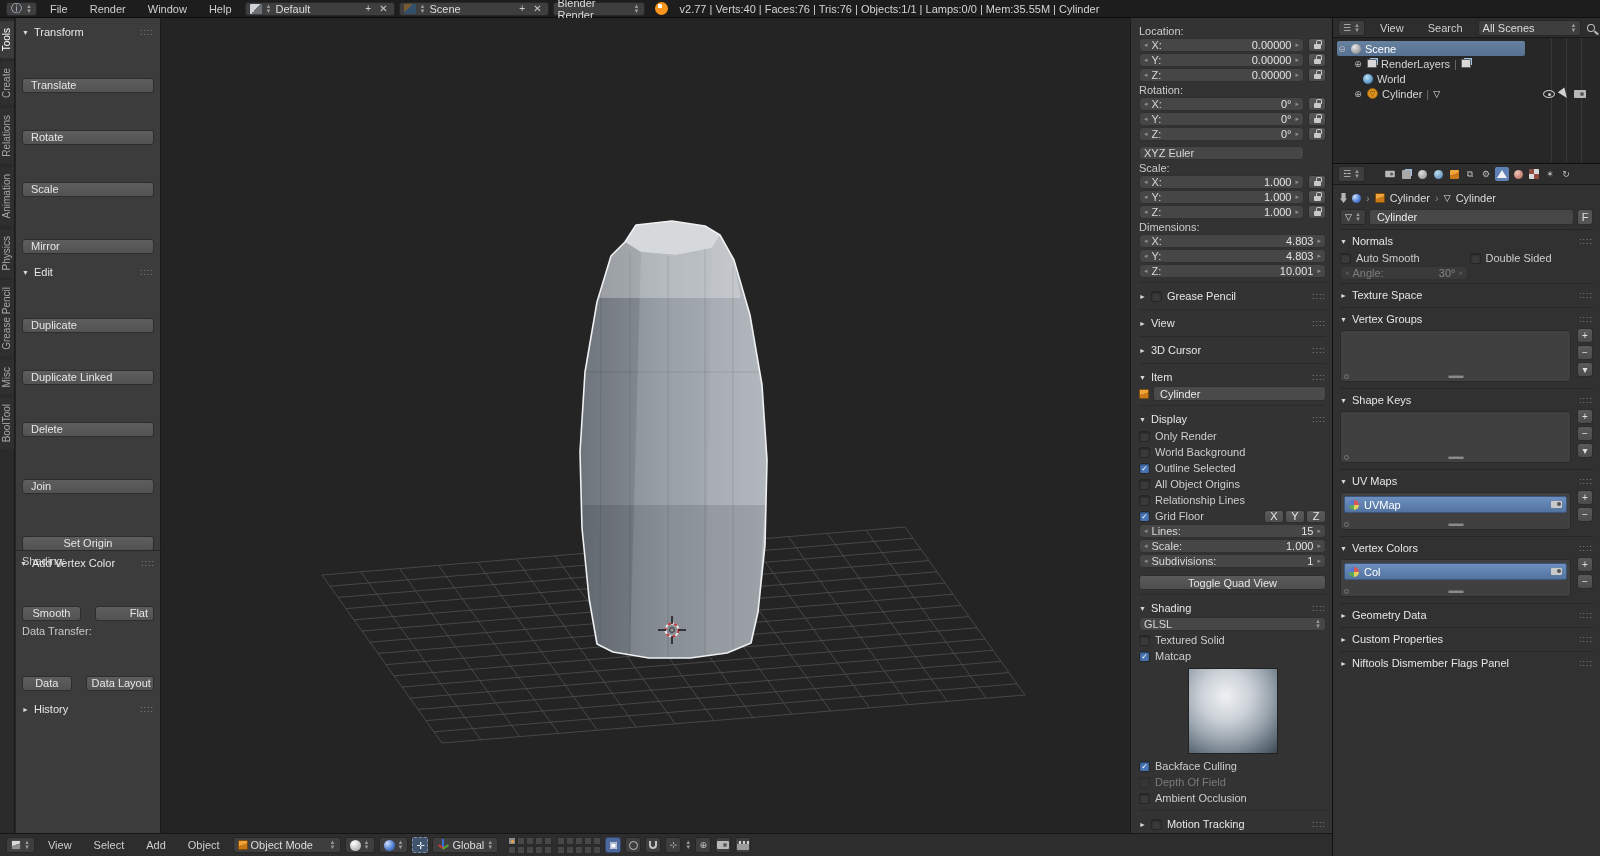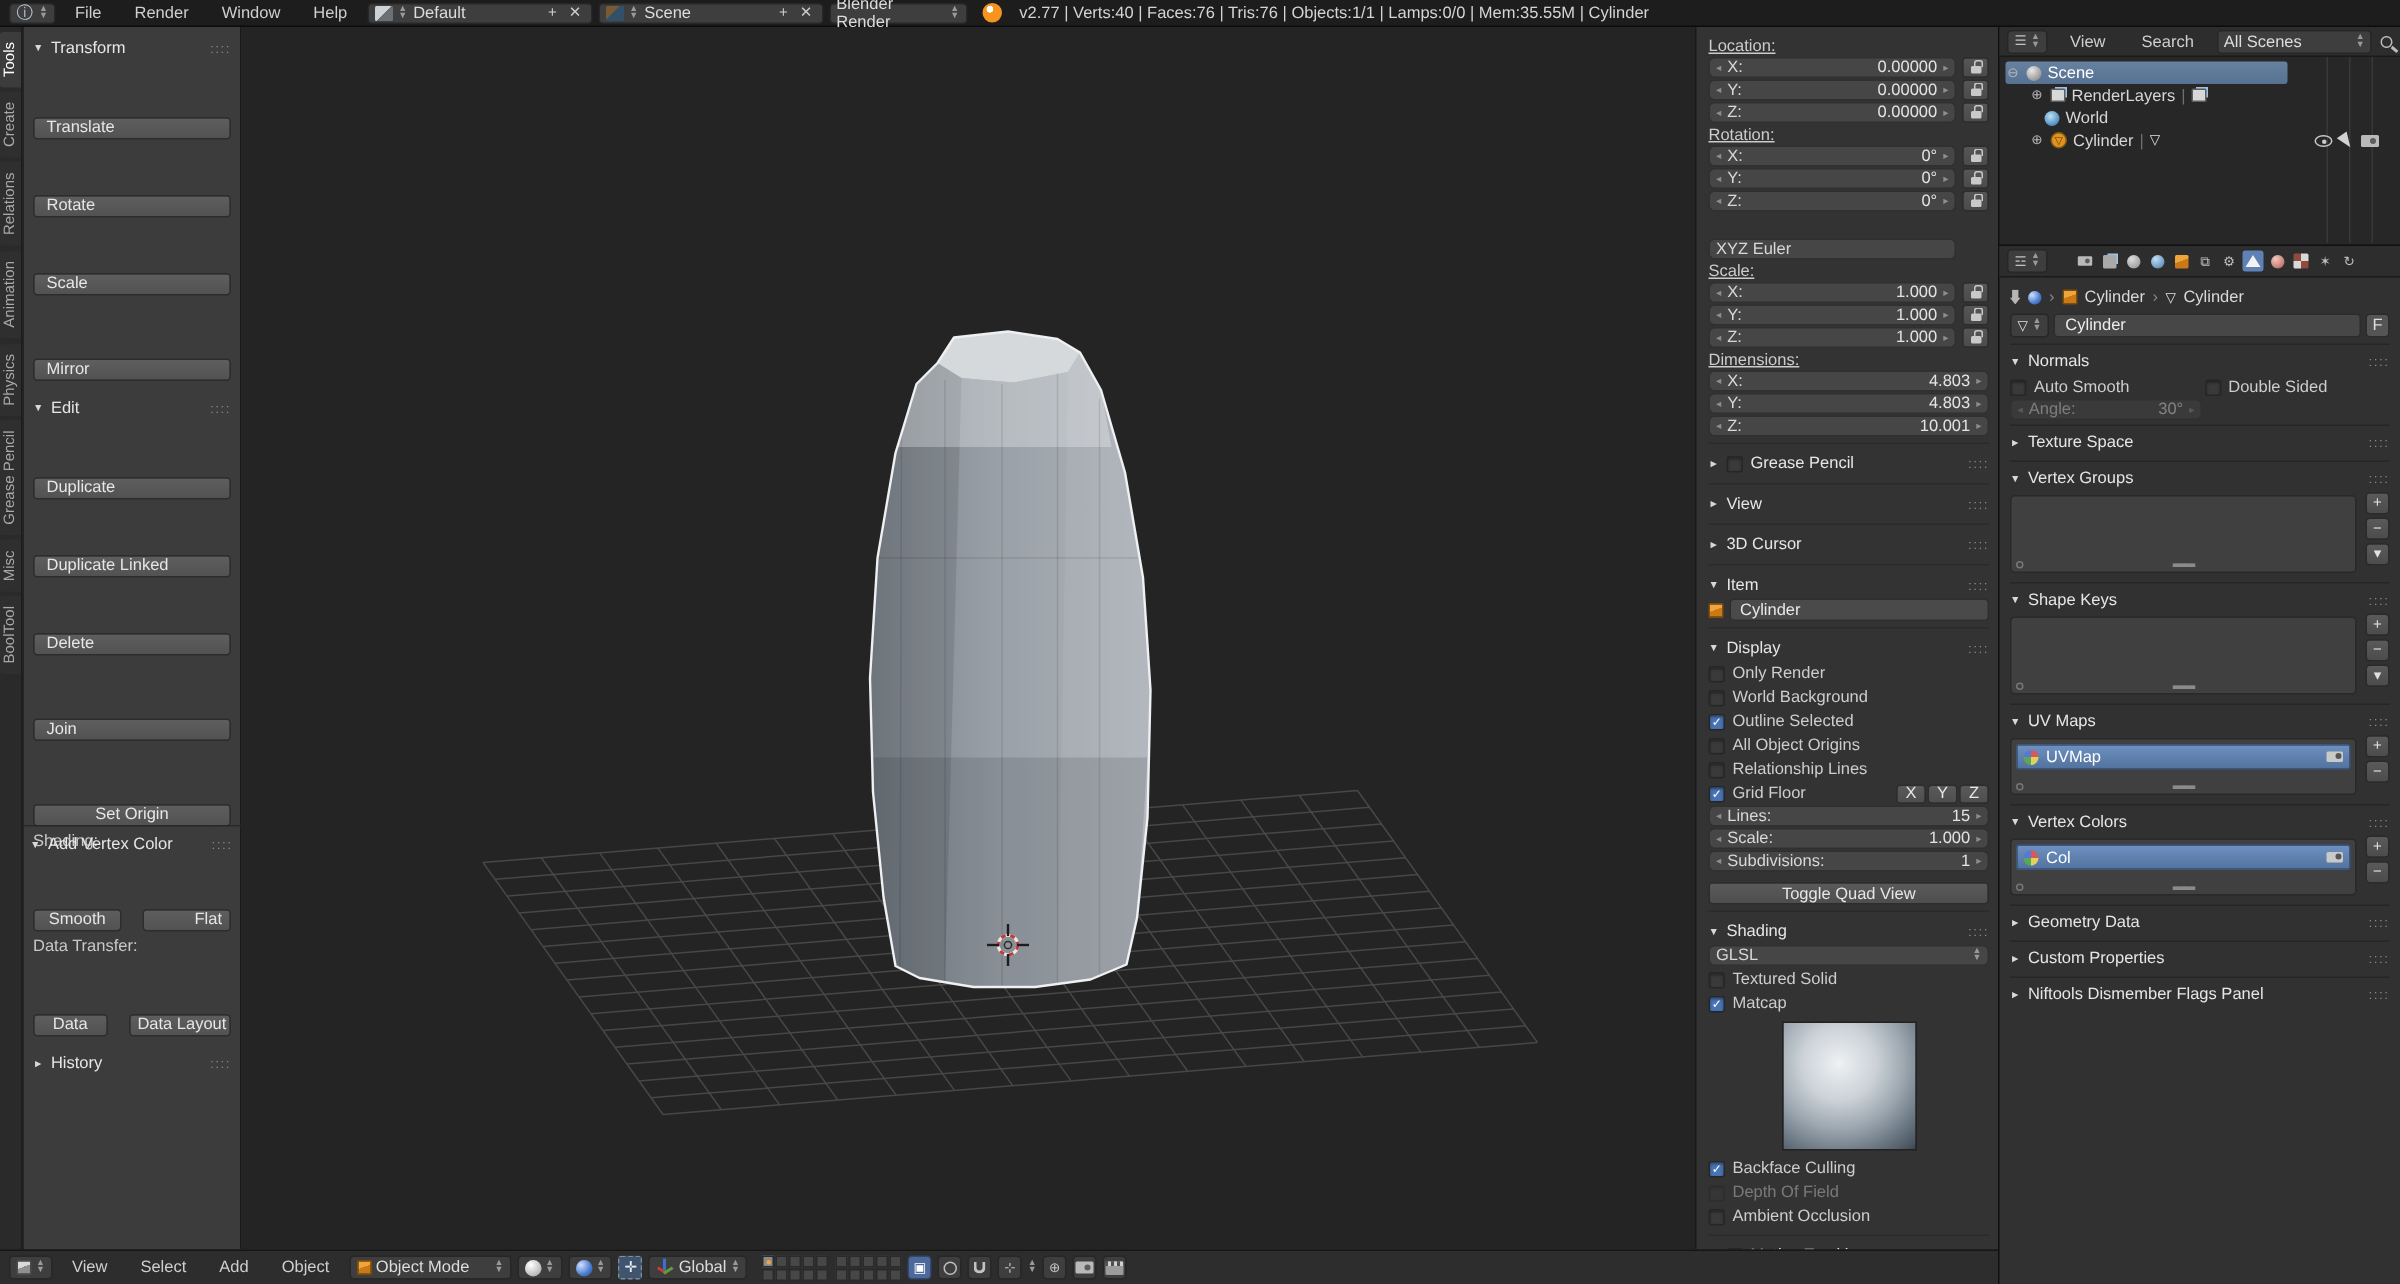--- a/index.html
+++ b/index.html
@@ -32,21 +32,21 @@
   .shelf-label { color:#c9c9c9; height:15px; line-height:15px; margin-top:3px; }
   .gap4 { height:4px; } .gap8 { height:8px; }
   #op-panel { position:absolute; left:0px; top:532px; width:145px; border-top:1px solid #2a2a2a; padding:3px 6px 0 4px; }
 
   
   #vp { position:absolute; left:162px; top:0; width:968px; height:815px; background:#242424; overflow:hidden; }
   #vp svg { width:100%; height:100%; display:block; }
 
   
   #npanel { position:absolute; left:1130px; top:0; width:202px; height:815px; background:#333333; border-left:1px solid #1a1a1a; padding:6px 6px 0 8px; overflow:hidden; }
-  .nlabel { color:#cccccc; height:14px; line-height:14px;text-decoration:underline; }
+  .nlabel { color:#cccccc; height:14px; line-height:14px; }
   .nrow { display:flex; align-items:center; gap:4px; margin-bottom:1px; }
   .fld { flex:1; display:flex; align-items:center; background:#464646; border:1px solid #303030; border-radius:4px; height:14px; padding:0 4px; color:#e3e3e3; }
   .fld .arr { font-size:7px; color:#8d8d8d; }
   .fld .lbl { margin-left:4px; color:#d8d8d8; }
   .fld .val { margin-left:auto; margin-right:4px; }
   .lockbtn { width:18px; height:14px; background:linear-gradient(#565656,#4b4b4b); border:1px solid #2d2d2d; border-radius:3px; display:flex; align-items:center; justify-content:center; }
   .icon-lock { position:relative; width:7px; height:5px; background:#c9c9c9; border-radius:1px; margin-top:3px; }
   .icon-lock::before { content:""; position:absolute; top:-4px; left:2px; width:4px; height:4px; border:1px solid #c9c9c9; border-bottom:none; border-radius:2px 2px 0 0; }
   .crow { display:flex; align-items:center; gap:5px; height:16px; color:#cdcdcd; }
   .cb { width:11px; height:11px; border-radius:2px; background:#3a3a3a; border:1px solid #262626; box-shadow:inset 0 1px 2px rgba(0,0,0,.45); flex:0 0 auto; display:flex; align-items:center; justify-content:center; }
@@ -342,21 +342,21 @@
         <div class="fld">
           <span class="arr">◂</span>
           <span class="lbl">Z:</span>
           <span class="val">0°</span>
           <span class="arr">▸</span>
         </div>
         <div class="lockbtn">
           <span class="icon-lock"></span>
         </div>
       </div>
-    <div class="nrow" style="margin-top:18px;">
+    <div class="nrow" style="margin-top:5px;">
         <div class="fld">
           <span class="lbl" style="margin-left:0;">XYZ Euler</span>
         </div>
         <div style="width:18px;"></div>
       </div>
     <div class="nlabel">Scale:</div>
     <div class="nrow">
         <div class="fld">
           <span class="arr">◂</span>
           <span class="lbl">X:</span>

